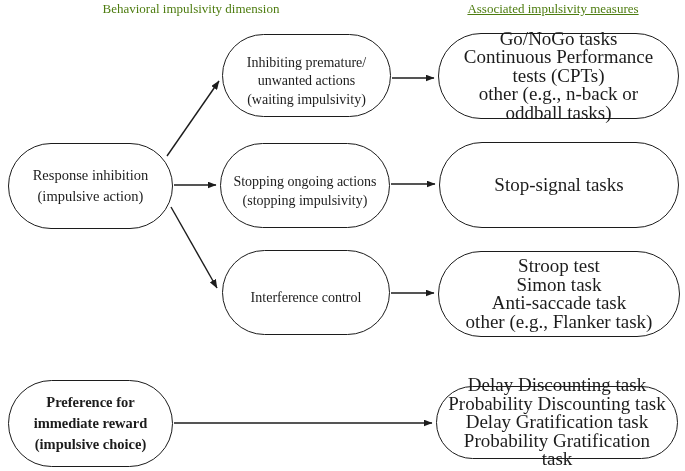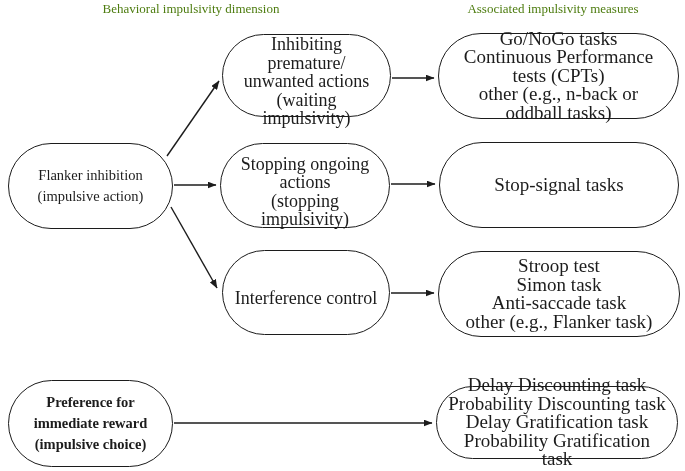--- a/index.html
+++ b/index.html
@@ -19,21 +19,21 @@
   .col-header {
     position: absolute;
     top: 1px;
     font-size: 13px;
     line-height: 16px;
     text-align: center;
     color: #4d7c0f;
     white-space: nowrap;
   }
   .col-header.left  { left: 60px;  width: 262px; }
-  .col-header.right { left: 420px; width: 266px; }
+  .col-header.right { left: 420px; width: 266px; text-decoration: underline; }
 
   .arrow-layer {
     position: absolute;
     left: 0; top: 0;
     width: 685px; height: 471px;
     pointer-events: none;
   }
   .arrow-layer line { stroke: #1c1c1c; stroke-width: 1.4; }
 
   .node {
@@ -47,21 +47,21 @@
     text-align: center;
   }
   .node-label {
     white-space: pre-line;
     font-size: 13.5px;
     line-height: 19px;
     color: #1c1c1c;
     padding: 0 10px;
   }
   .col-left .node-label { font-size: 14.5px; line-height: 21px; }
-  .col-mid  .node-label { font-size: 18px;   line-height: 18.5px; margin-top: 12px; }
+  .col-mid  .node-label { font-size: 14px;   line-height: 18.5px; margin-top: 12px; }
   .col-right .node-label { font-size: 19px; line-height: 18.5px; }
 
   
   .node-ri   { left: 8px;   top: 143px; width: 165px; height: 86px; border-radius: 43px; }
   .node-pref { left: 8px;   top: 380px; width: 165px; height: 87px; border-radius: 44px; font-weight: bold; }
   
   .node-inh  { left: 222px; top: 34px;  width: 169px; height: 83px; border-radius: 42px; }
   .node-stop { left: 220px; top: 143px; width: 170px; height: 85px; border-radius: 43px; }
   .node-intf { left: 222px; top: 250px; width: 168px; height: 85px; border-radius: 43px; }
   
@@ -88,21 +88,21 @@
     <line x1="167" y1="156" x2="219" y2="81" marker-end="url(#ah)"></line>
     <line x1="174" y1="185" x2="216" y2="185" marker-end="url(#ah)"></line>
     <line x1="171" y1="207" x2="217" y2="288" marker-end="url(#ah)"></line>
     <line x1="392" y1="78" x2="434" y2="78" marker-end="url(#ah)"></line>
     <line x1="391" y1="184" x2="435" y2="184" marker-end="url(#ah)"></line>
     <line x1="391" y1="293" x2="434" y2="293" marker-end="url(#ah)"></line>
     <line x1="174" y1="423" x2="432" y2="423" marker-end="url(#ah)"></line>
   </svg>
 
   <div class="node col-left node-ri">
-    <span class="node-label">Flanker inhibition
+    <span class="node-label">Response inhibition
 (impulsive action)</span>
   </div>
   <div class="node col-left node-pref">
     <span class="node-label">Preference for
 immediate reward
 (impulsive choice)</span>
   </div>
 
   <div class="node col-mid node-inh">
     <span class="node-label">Inhibiting premature/

